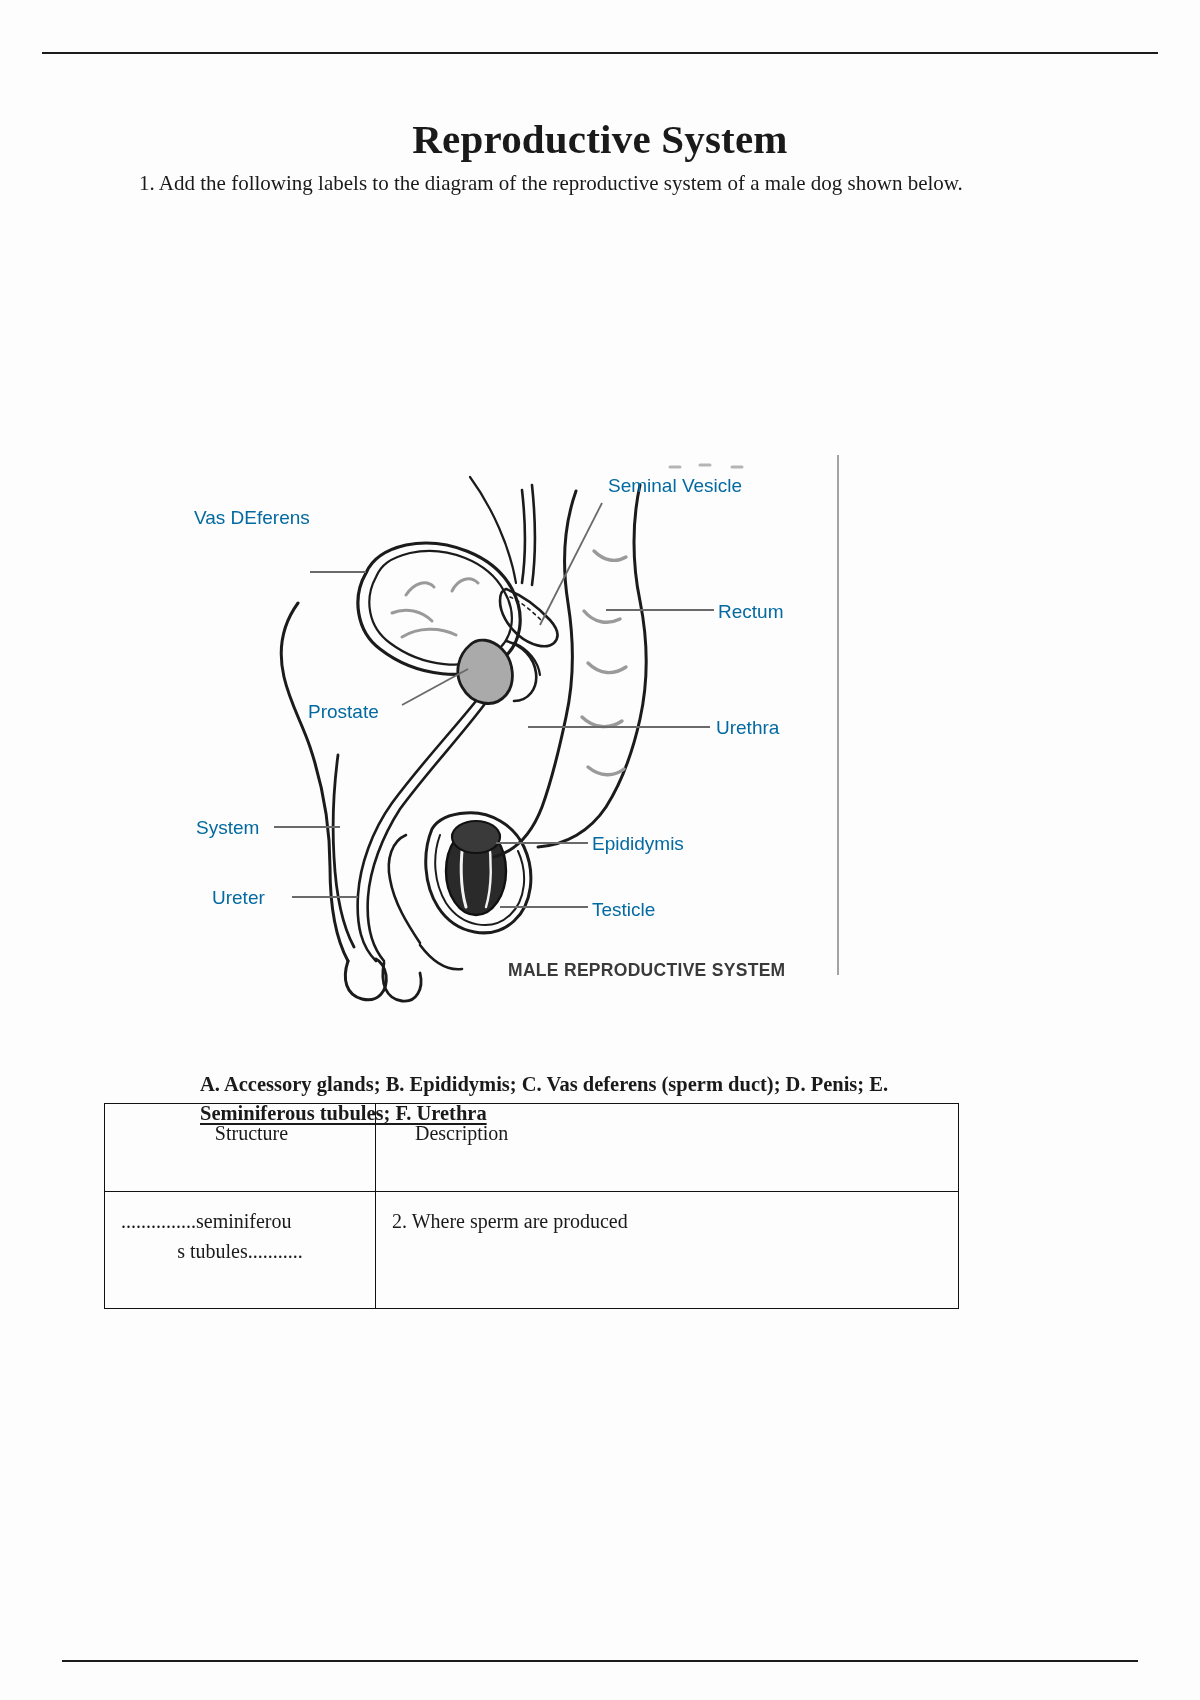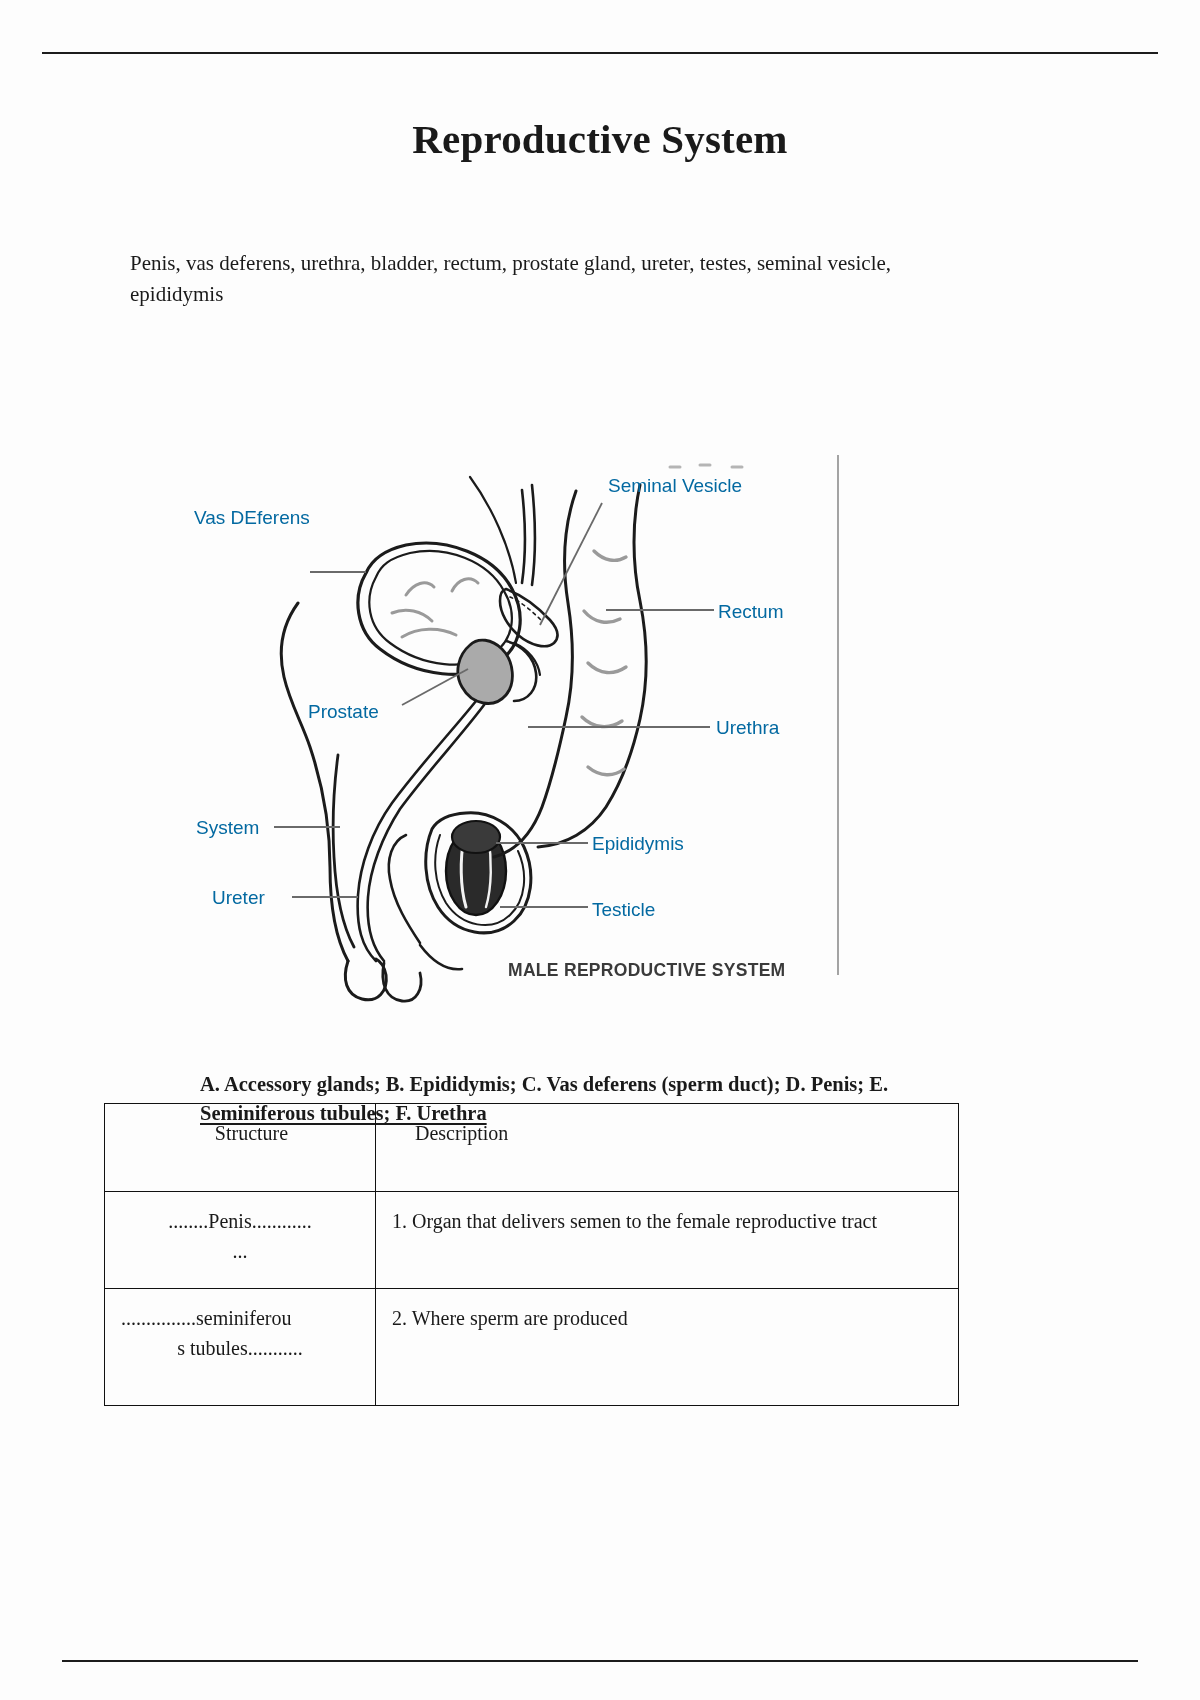--- a/index.html
+++ b/index.html
@@ -154,22 +154,24 @@
 </style>
 </head>
 <body>
 
 <div class="page">
 
   <div class="rule-top"></div>
 
   <h1 class="doc-title">Reproductive System</h1>
 
-
-  <div class="label-list">Penis, vas deferens, urethra, bladder, rectum, prostate gland, ureter, testes, seminal vesicle, epididymis</div>
+  <div class="q1">
+    <span class="indent">1. Add the following labels to the diagram of the reproductive system of a male dog shown below.</span>
+  </div>
+
 
   <div class="diagram">
 
     <svg width="680" height="560" viewBox="0 0 680 560">
       <g fill="none" stroke="#1b1b1b" stroke-width="3.2" stroke-linecap="round" stroke-linejoin="round">
 
         <path d="M196 118 C182 142 186 176 210 194 C246 222 300 228 330 206
                  C352 190 356 160 342 134 C324 100 276 82 236 90 C214 95 202 104 196 118 Z"></path>
 
         <path d="M206 122 C194 144 198 172 220 188 C252 212 298 217 324 198
@@ -278,27 +280,20 @@
     <div class="line1">A. Accessory glands; B. Epididymis; C. Vas deferens (sperm duct); D. Penis; E.</div>
     <div class="line2">Seminiferous tubules; F. Urethra</div>
   </div>
 
   <table class="ws">
     <tbody>
       <tr class="r-head">
         <td class="c-struct cell-struct-center">Structure</td>
         <td>Description</td>
       </tr>
-      <tr class="r-body">
-        <td class="c-struct cell-struct-center">
-          <div>........Penis............</div>
-          <div>...</div>
-        </td>
-        <td>1. Organ that delivers semen to the female reproductive tract</td>
-      </tr>
       <tr class="r-body2">
         <td class="c-struct cell-struct-center">
           <div class="cell-struct-left">...............seminiferou</div>
           <div>s tubules...........</div>
         </td>
         <td>2. Where sperm are produced</td>
       </tr>
     </tbody>
   </table>
 

